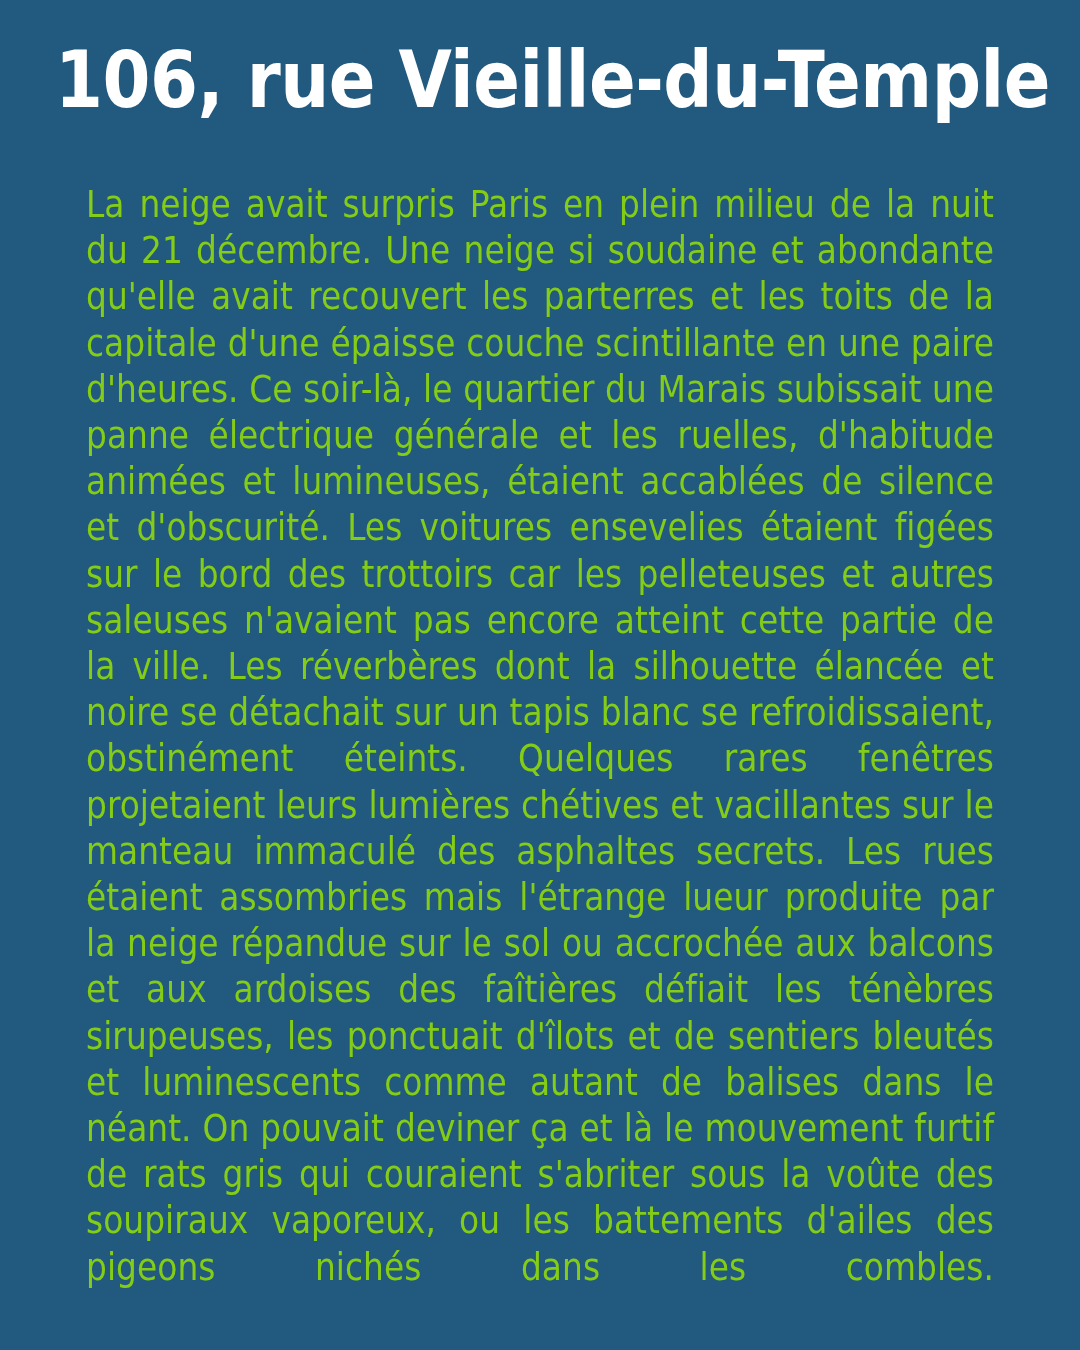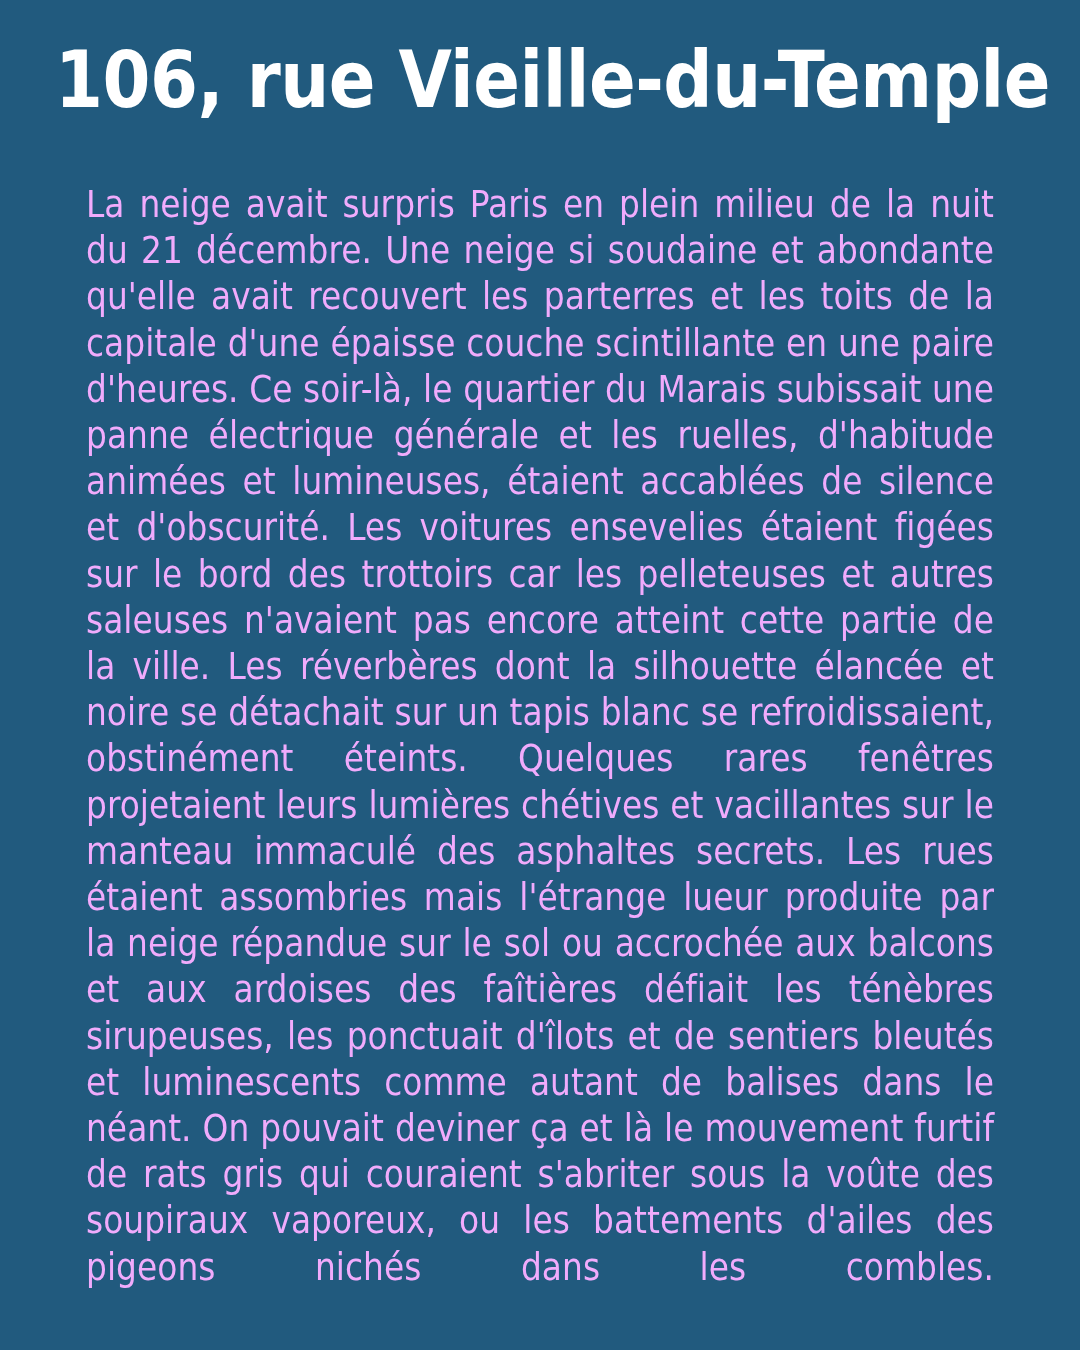--- a/index.html
+++ b/index.html
@@ -50,21 +50,21 @@
 
   .body-block {
     position: absolute;
     left: 86px;
     top: 182px;
     width: 908px;
   }
 
   .poster-body {
     margin: 0;
-    color: #f0abfc;
+    color: #84cc16;
     font-family: "DejaVu Sans Condensed", "Liberation Sans Narrow", "Liberation Sans", sans-serif;
     font-size: 36.5px;
     font-weight: 400;
     line-height: 46.2px;
     text-align: justify;
     text-justify: inter-word;
     letter-spacing: 0.05px;
     word-spacing: 0px;
     hyphens: none;
   }

